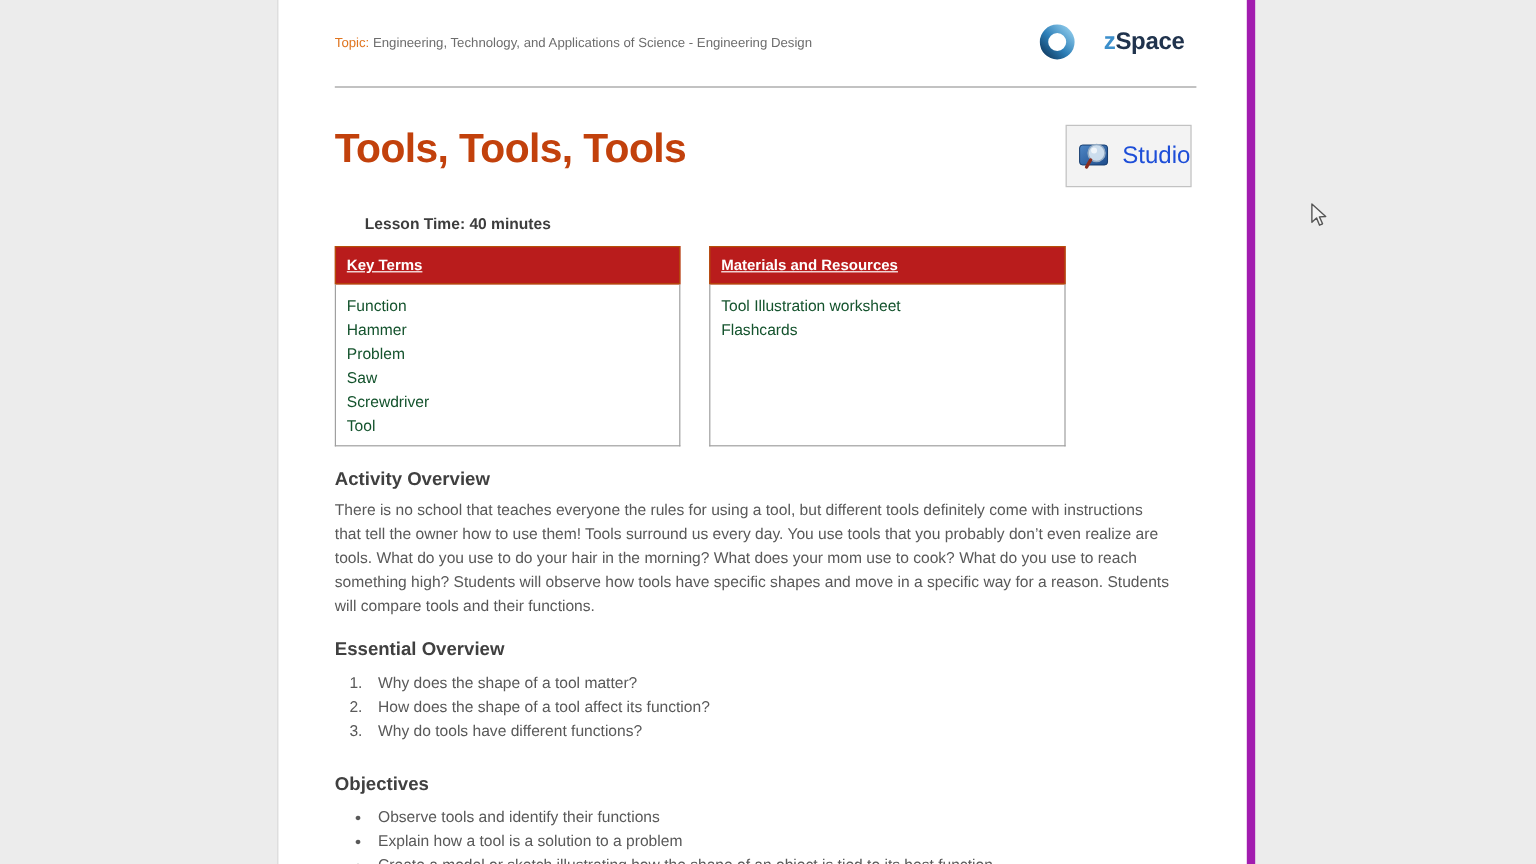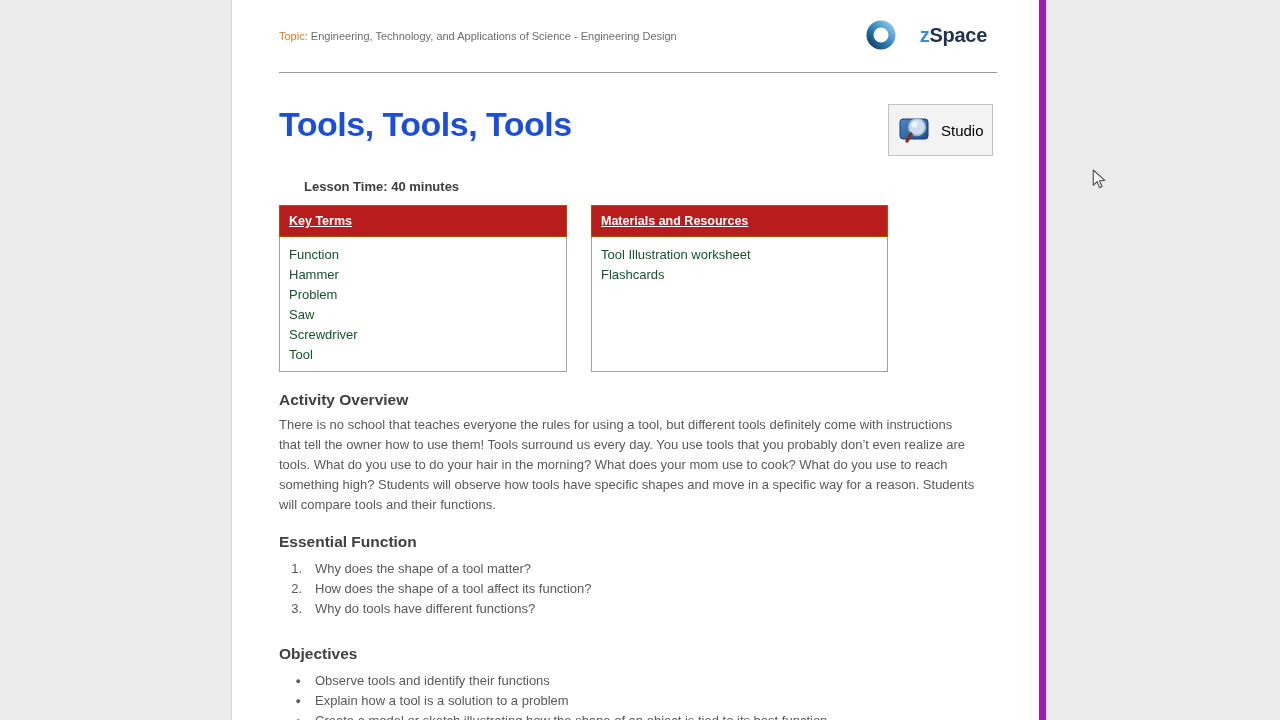--- a/index.html
+++ b/index.html
@@ -33,30 +33,30 @@
   .brand-rest { color:#20334d; }
 
   .rule {
     position:absolute; left:47px; top:72px; width:718px; height:0;
     border-top:1px solid #9a9a9a;
   }
 
   .doc-title {
     position:absolute; left:47px; top:102px;
     font-size:34px; line-height:44px; font-weight:bold;
-    color:#1d4ed8; letter-spacing:-0.5px; white-space:nowrap;
+    color:#c2410c; letter-spacing:-0.5px; white-space:nowrap;
   }
 
   .studio-badge {
     position:absolute; left:656px; top:104px; width:105px; height:52px;
     background:#f3f3f3; border:1px solid #c2c2c2;
     display:flex; align-items:center; padding-left:9px; gap:9px;
     cursor:pointer;
   }
-  .studio-label { font-size:15px; color:#000000; }
+  .studio-label { font-size:20px; color:#1d4ed8; }
 
   .lesson-time {
     position:absolute; left:47px; top:179px;
     font-size:13px; font-weight:bold; color:#3d3d3d;margin-left:25px;
   }
 
   
   .kt-table  { position:absolute; left:47px;  top:205px; width:288px; height:167px; }
   .mat-table { position:absolute; left:359px; top:205px; width:297px; height:204px; }
   .tbl-header {
@@ -161,21 +161,21 @@
       <div class="para">
         <div>There is no school that teaches everyone the rules for using a tool, but different tools definitely come with instructions</div>
         <div>that tell the owner how to use them! Tools surround us every day.  You use tools that you probably don’t even realize are</div>
         <div>tools.  What do you use to do your hair in the morning? What does your mom use to cook?  What do you use to reach</div>
         <div>something high?  Students will observe how tools have specific shapes and move in a specific way for a reason.  Students</div>
         <div>will compare tools and their functions.</div>
       </div>
     </div>
 
     <div class="essential">
-      <div class="section-heading">Essential Function</div>
+      <div class="section-heading">Essential Overview</div>
       <ol class="num-list">
         <li class="row">
           <span class="num">1.</span>
           <span>Why does the shape of a tool matter?</span>
         </li>
         <li class="row">
           <span class="num">2.</span>
           <span>How does the shape of a tool affect its function?</span>
         </li>
         <li class="row">

